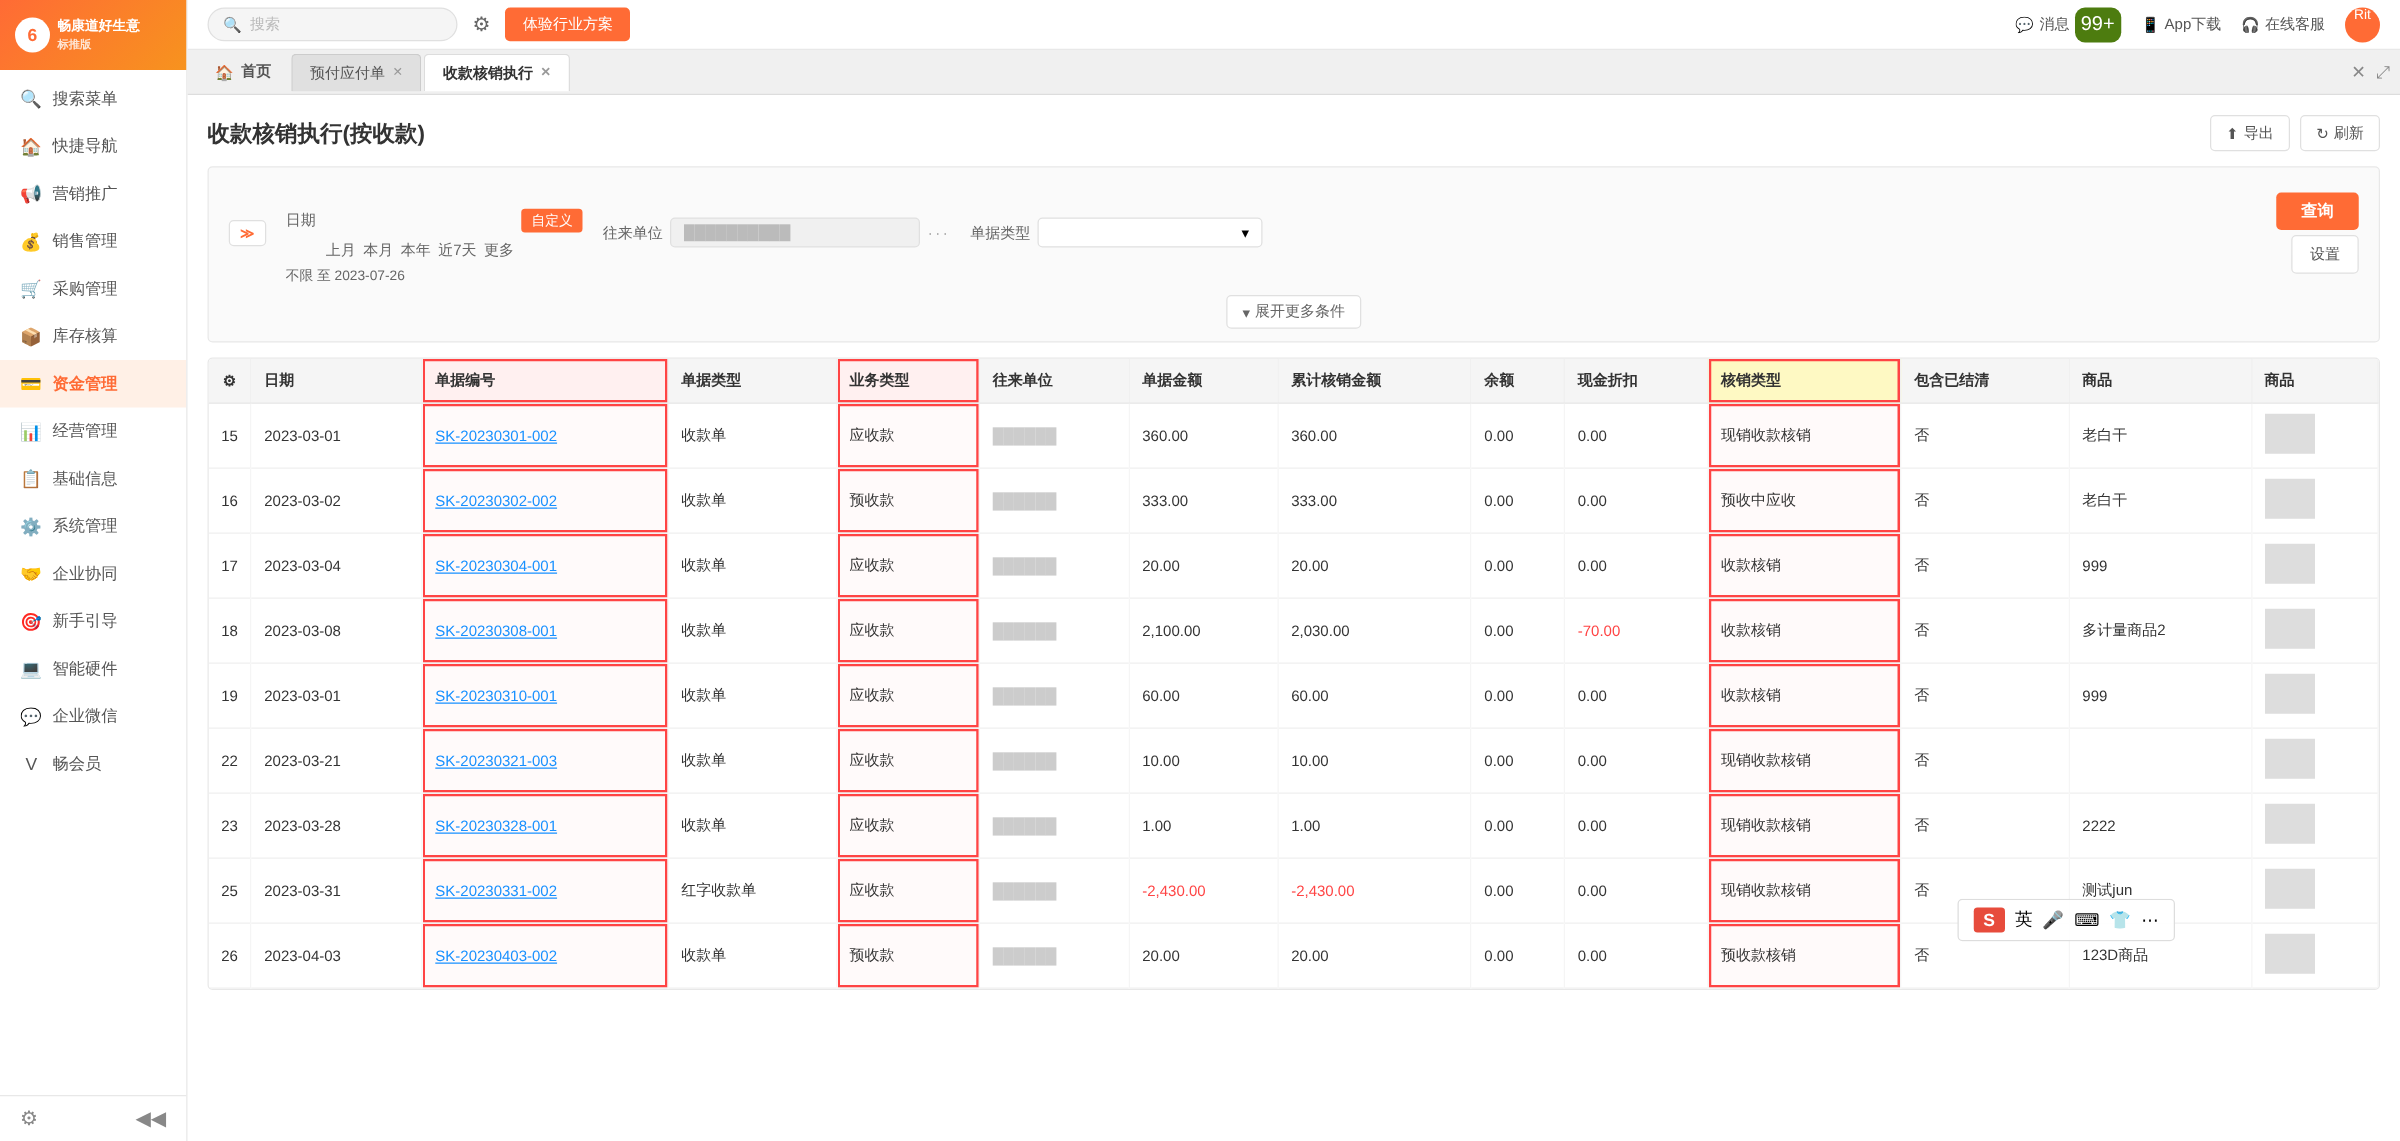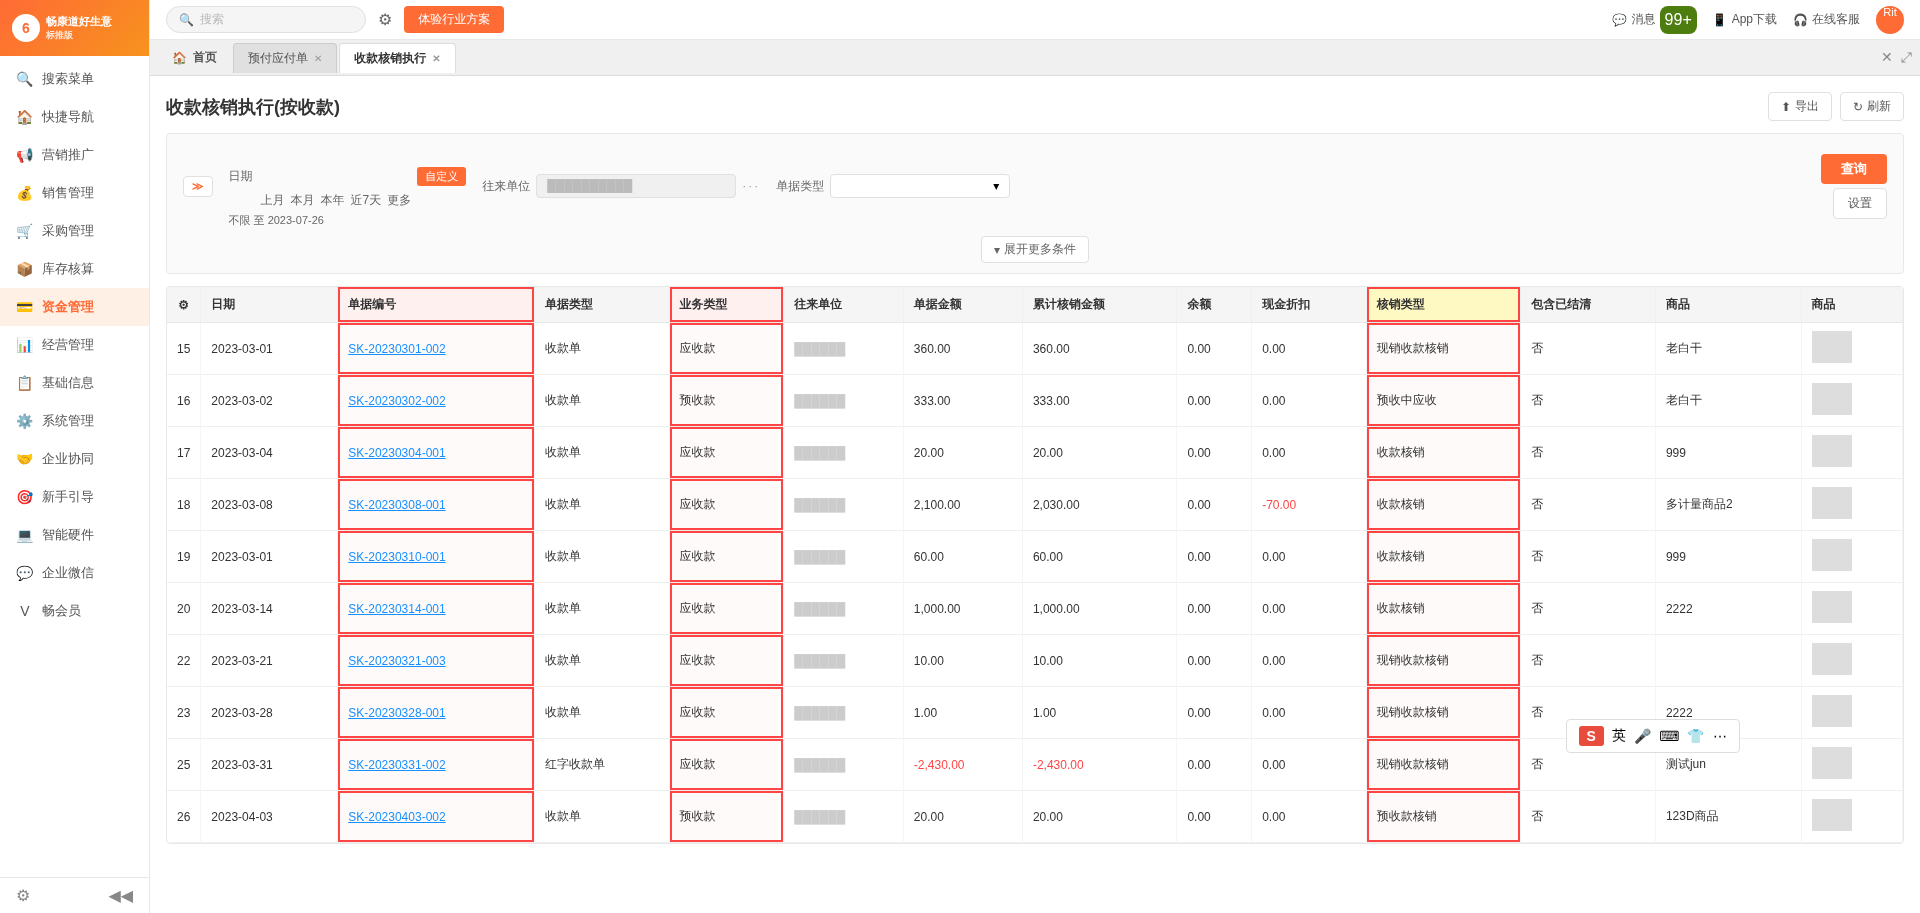--- a/index.html
+++ b/index.html
@@ -617,36 +617,20 @@
     <td>60.00</td>
     <td>60.00</td>
     <td>0.00</td>
     <td>0.00</td>
     <td style="box-shadow:inset 0 0 0 2px #ff4444; background:rgba(255,0,0,0.02);">收款核销</td>
     <td>否</td>
     <td>999</td>
     <td><div style="width:40px;height:32px;background:#ddd;display:inline-block;"></div></td>
   </tr>
             <tr>
-    <td>20</td>
-    <td>2023-03-14</td>
-    <td style="box-shadow:inset 0 0 0 2px #ff4444; background:rgba(255,0,0,0.02);"><a class="td-link">SK-20230314-001</a></td>
-    <td>收款单</td>
-    <td style="box-shadow:inset 0 0 0 2px #ff4444; background:rgba(255,0,0,0.02);">应收款</td>
-    <td style="color:#ccc;">██████</td>
-    <td>1,000.00</td>
-    <td>1,000.00</td>
-    <td>0.00</td>
-    <td>0.00</td>
-    <td style="box-shadow:inset 0 0 0 2px #ff4444; background:rgba(255,0,0,0.02);">收款核销</td>
-    <td>否</td>
-    <td>2222</td>
-    <td><div style="width:40px;height:32px;background:#ddd;display:inline-block;"></div></td>
-  </tr>
-            <tr>
     <td>22</td>
     <td>2023-03-21</td>
     <td style="box-shadow:inset 0 0 0 2px #ff4444; background:rgba(255,0,0,0.02);"><a class="td-link">SK-20230321-003</a></td>
     <td>收款单</td>
     <td style="box-shadow:inset 0 0 0 2px #ff4444; background:rgba(255,0,0,0.02);">应收款</td>
     <td style="color:#ccc;">██████</td>
     <td>10.00</td>
     <td>10.00</td>
     <td>0.00</td>
     <td>0.00</td>

